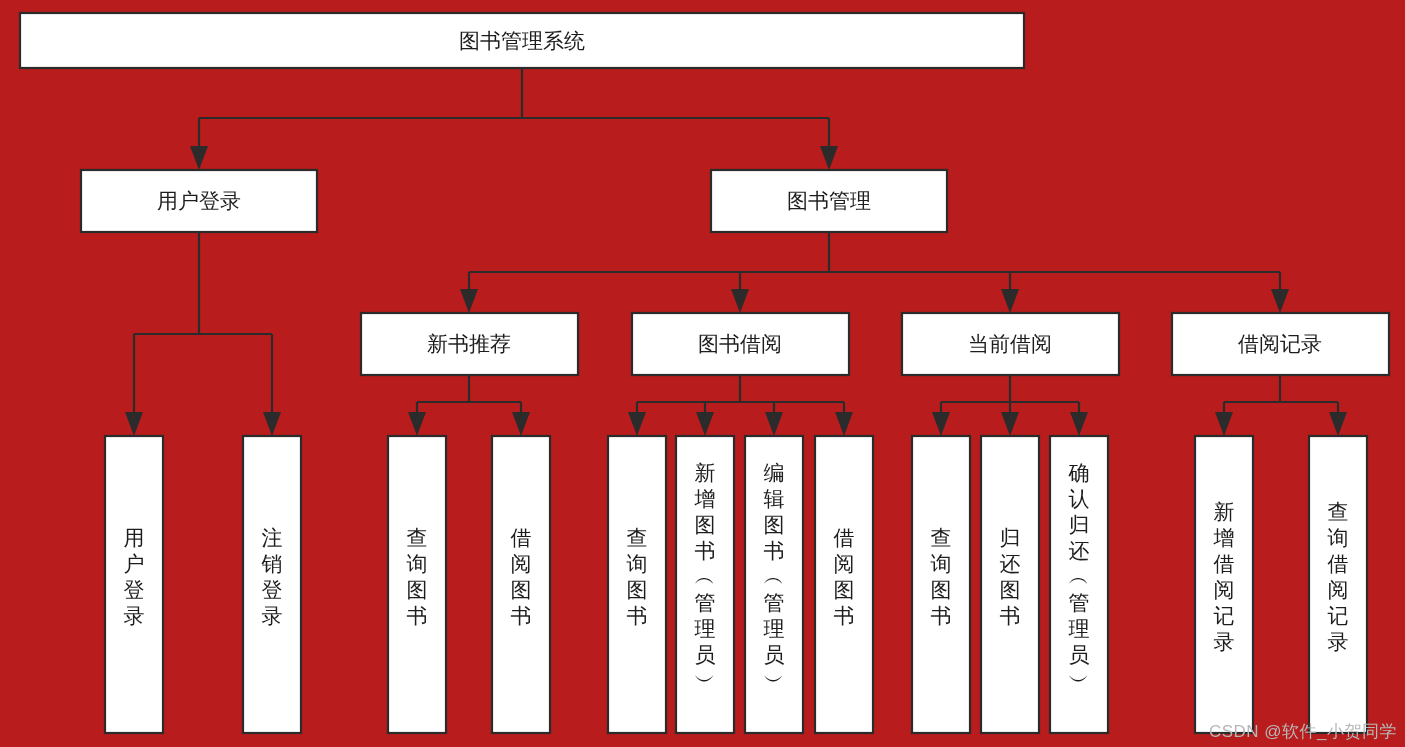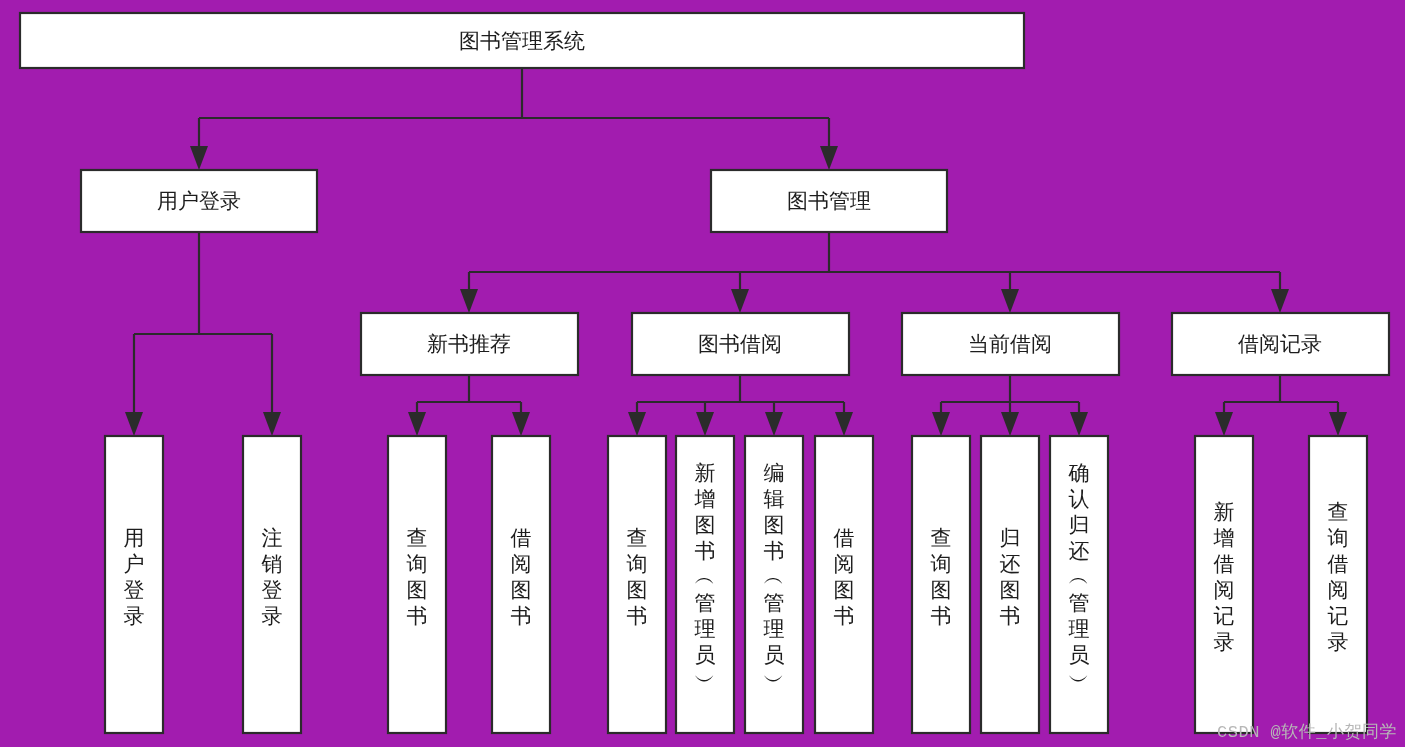--- a/index.html
+++ b/index.html
@@ -10,21 +10,21 @@
   body {
     width: 1405px;
     height: 747px;
     overflow: hidden;
     font-family: "Liberation Sans", "DejaVu Sans", sans-serif;
   }
   #diagram-root {
     position: relative;
     width: 1405px;
     height: 747px;
-    background: #a21caf;
+    background: #b91c1c;
   }
   svg#flow-svg {
     position: absolute;
     left: 0;
     top: 0;
     width: 1405px;
     height: 747px;
     display: block;
   }
   .node-box {
@@ -52,21 +52,21 @@
   .node-label-vertical {
     font-family: "Liberation Sans", "DejaVu Sans", sans-serif;
     font-size: 21px;
     fill: #1d1d1d;
     text-anchor: middle;
   }
   .watermark {
     position: absolute;
     right: 8px;
     bottom: 4px;
-    font-family: Liberation Mono, monospace;
+    font-family: Liberation Sans, sans-serif;
     font-size: 17px;
     color: #b7b7b7;
     letter-spacing: 0.5px;
     white-space: nowrap;
     user-select: none;
   }
 </style>
 </head>
 <body>
 

